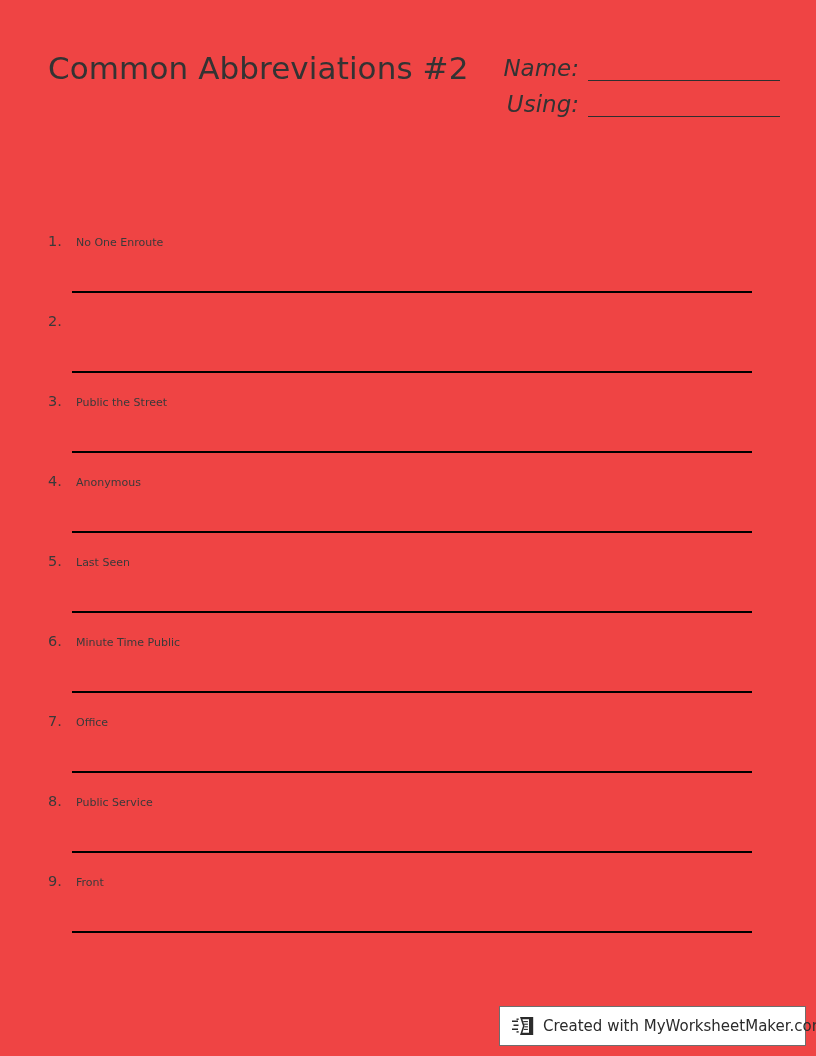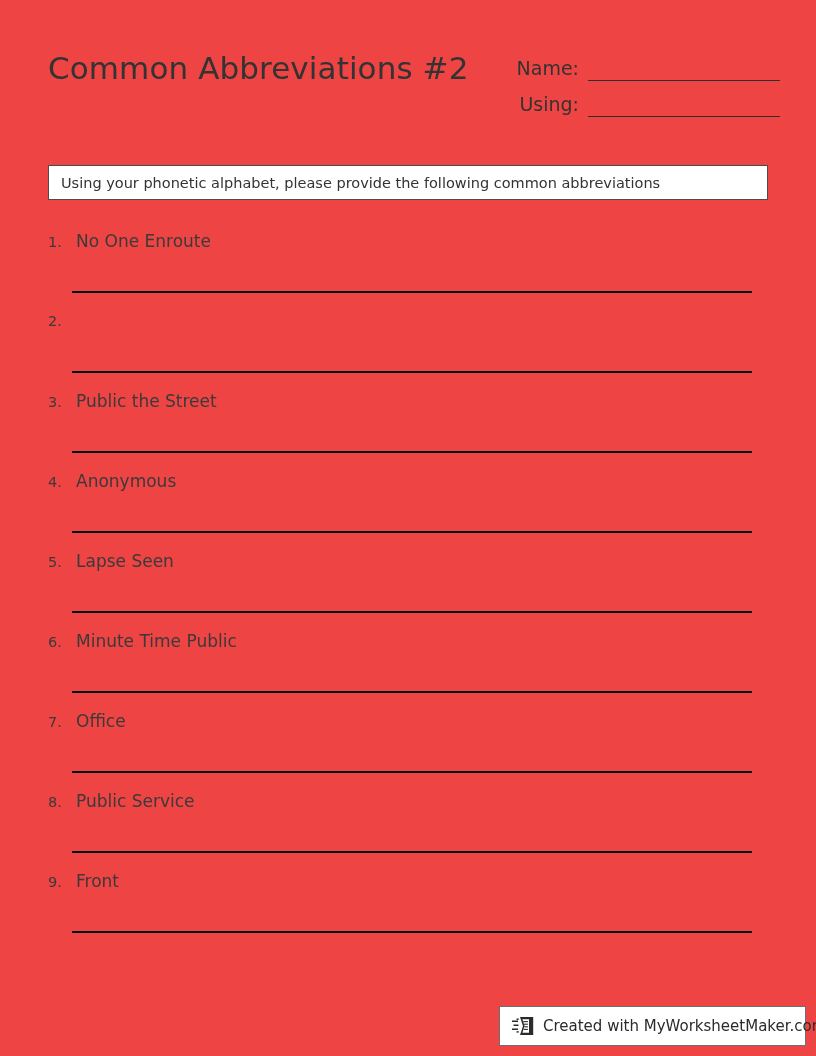--- a/index.html
+++ b/index.html
@@ -50,25 +50,26 @@
     width: 285px;
   }
   .nd-row {
     position: relative;
     height: 36px;
     display: flex;
     align-items: flex-end;
     justify-content: flex-end;
   }
   .nd-label {
-    font-size: 19px;
+    font-size: 23px;
     color: #333333;
     line-height: 22px;
     padding-bottom: 2px;
     white-space: nowrap;
+    font-style: italic;
   }
   .nd-rule {
     width: 192px;
     margin-left: 9px;
     border-bottom: 1.6px solid #2f2f2f;
     height: 22px;
     box-sizing: border-box;
   }
   .nd-rule-input {
     display: block;
@@ -124,21 +125,21 @@
     align-items: baseline;
   }
   .q-number {
     font-size: 14.5px;
     color: #3a3a3a;
     width: 28px;
     line-height: 20px;
     flex: none;
   }
   .q-text {
-    font-size: 17px;
+    font-size: 11px;
     color: #3a3a3a;
     line-height: 20px;
     white-space: nowrap;
     text-align: right;
   }
   .q-answer-line {
     position: absolute;
     left: 72px;
     top: 47px;
     width: 680px;
@@ -205,23 +206,20 @@
       </div>
       <div class="nd-row">
         <span class="nd-label">Using:</span>
         <span class="nd-rule">
           <input class="nd-rule-input" type="text" value="" style="">
         </span>
       </div>
     </div>
   </div>
 
-  <div class="instruction-box">
-    <span class="instruction-text">Using your phonetic alphabet, please provide the following common abbreviations</span>
-  </div>
 
   <div class="questions" id="questions-list">
       <div class="question">
         <div class="q-head">
           <span class="q-number">1.</span>
           <span class="q-text">No One Enroute</span>
         </div>
         <div class="q-answer-line">
           <input type="text" class="q-answer-input" value="" style="">
         </div>
@@ -248,21 +246,21 @@
           <span class="q-number">4.</span>
           <span class="q-text">Anonymous</span>
         </div>
         <div class="q-answer-line">
           <input type="text" class="q-answer-input" value="" style="">
         </div>
       </div>
       <div class="question">
         <div class="q-head">
           <span class="q-number">5.</span>
-          <span class="q-text">Lapse Seen</span>
+          <span class="q-text">Last Seen</span>
         </div>
         <div class="q-answer-line">
           <input type="text" class="q-answer-input" value="" style="">
         </div>
       </div>
       <div class="question">
         <div class="q-head">
           <span class="q-number">6.</span>
           <span class="q-text">Minute Time Public</span>
         </div>

